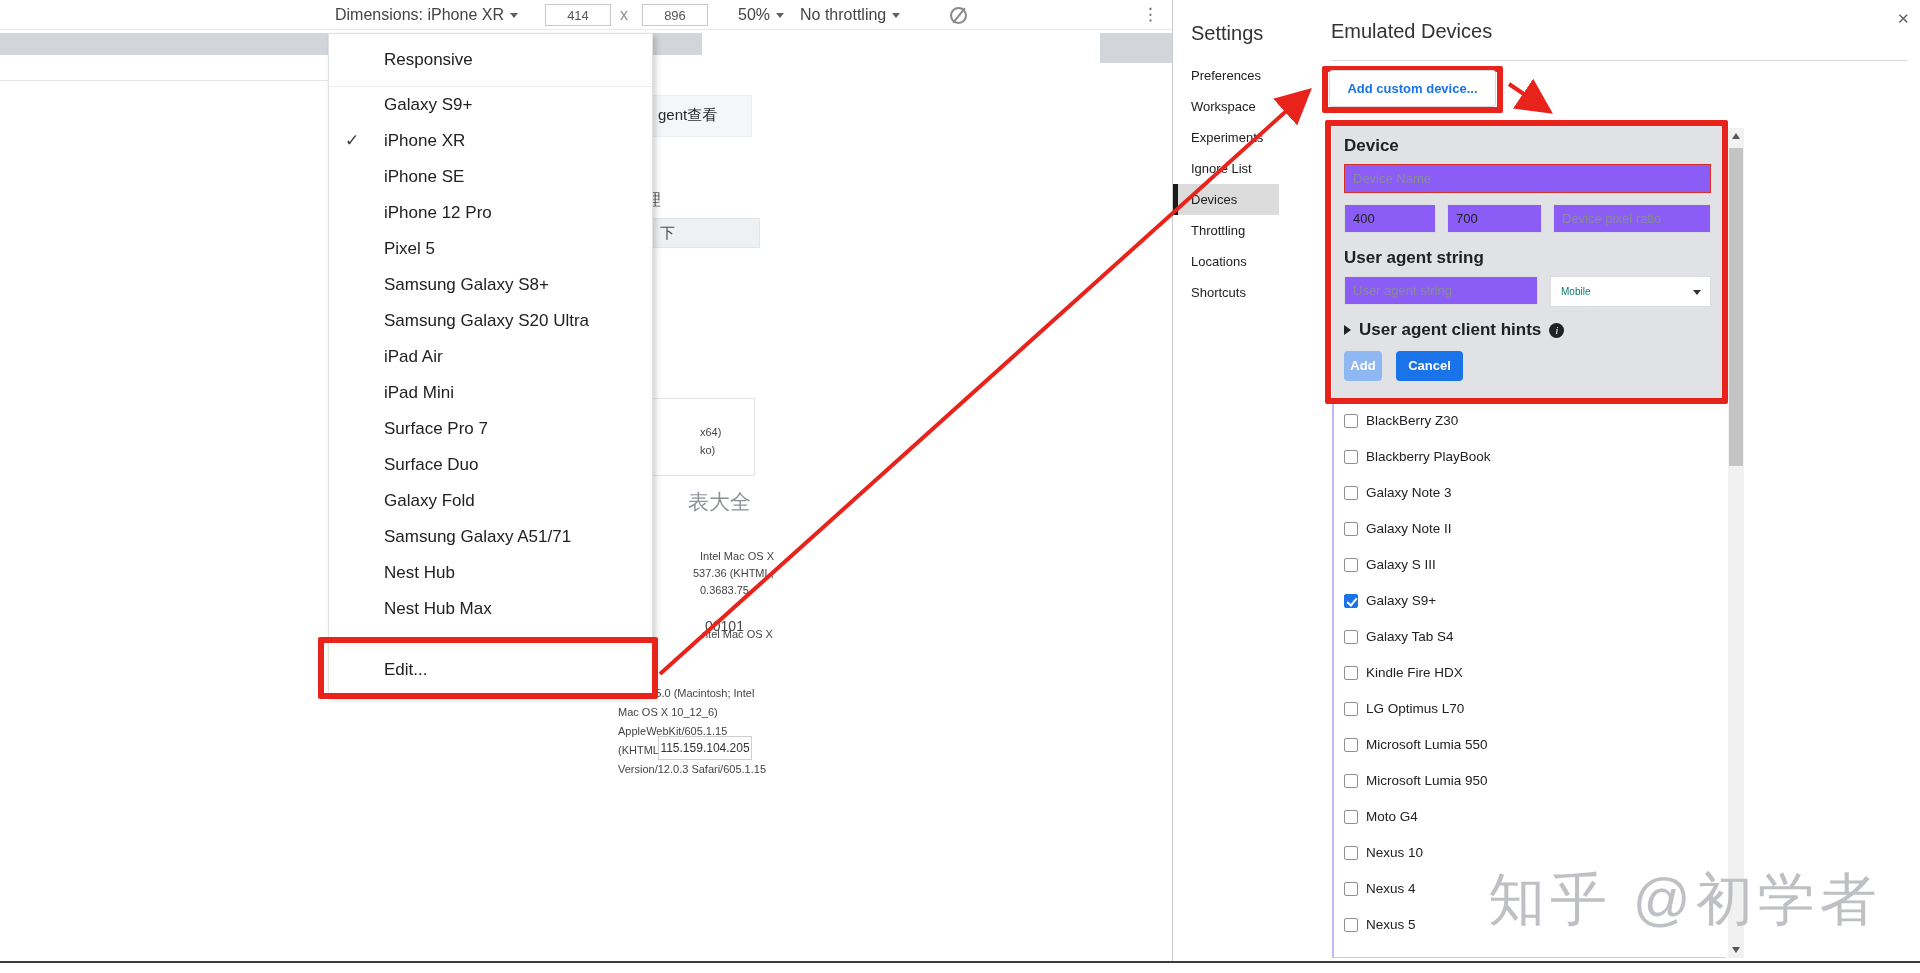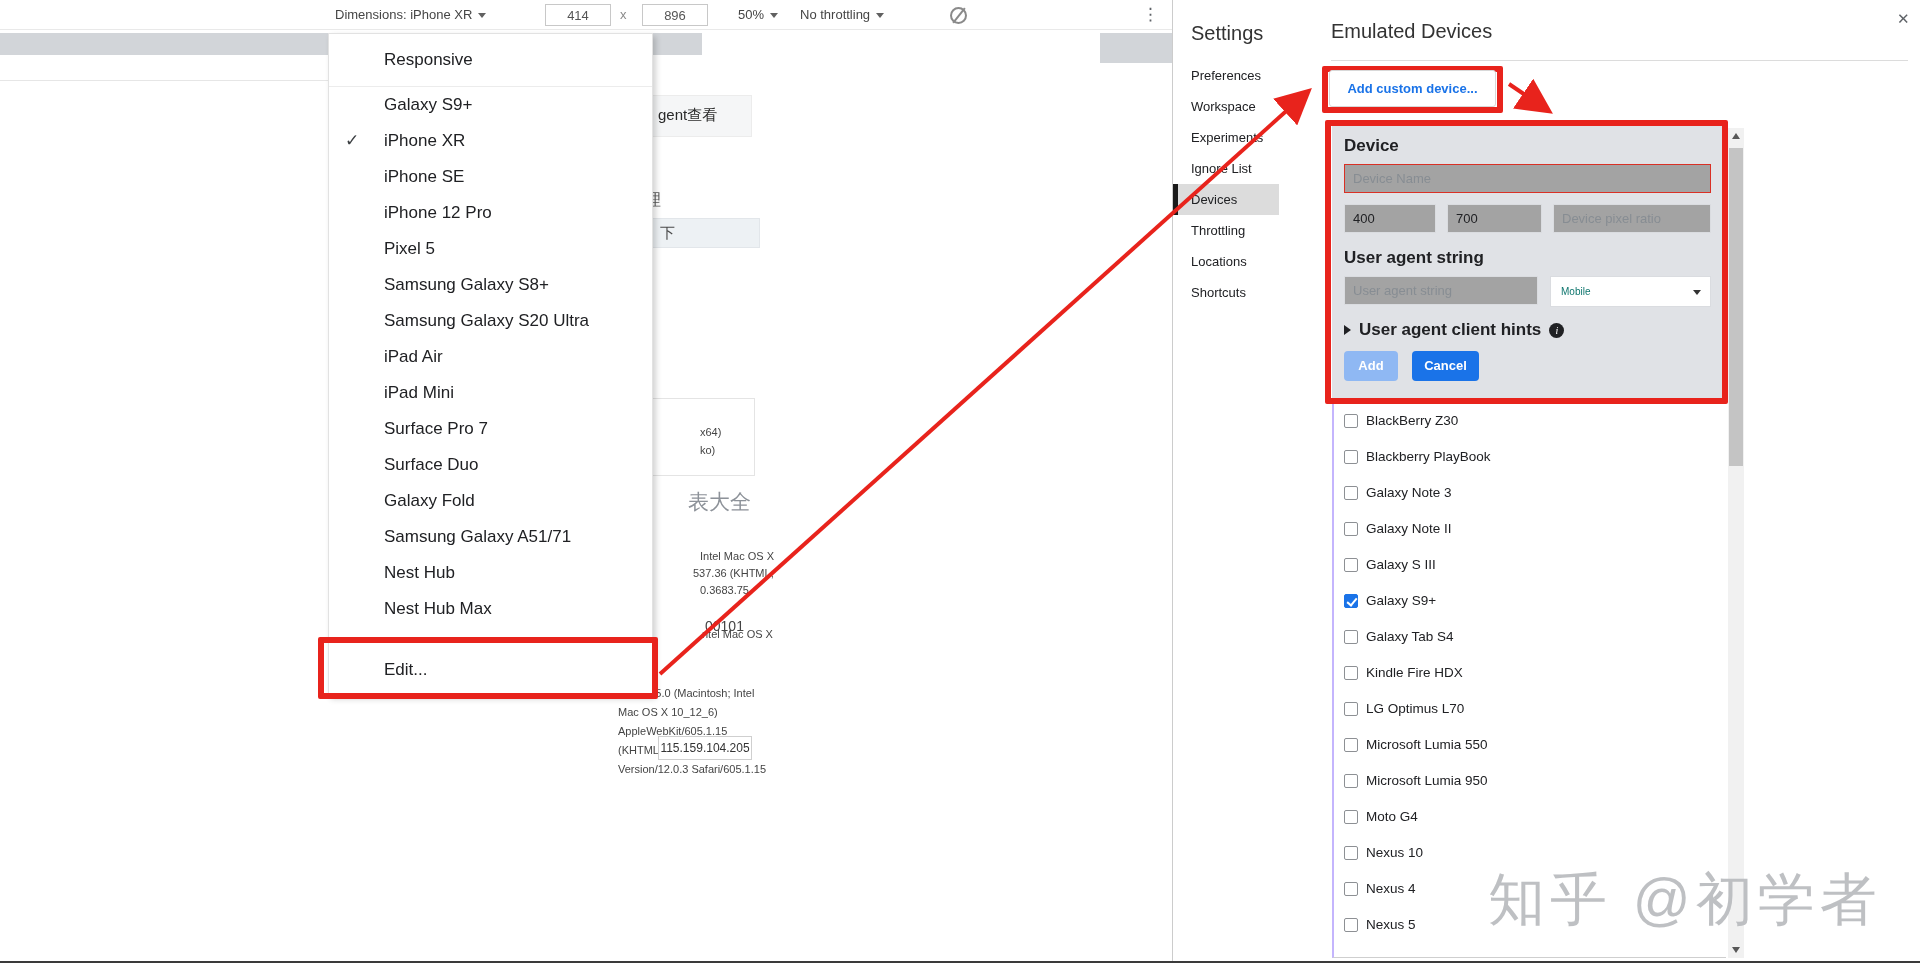--- a/index.html
+++ b/index.html
@@ -3,21 +3,21 @@
 <meta charset="utf-8">
 <style>
   * { margin:0; padding:0; box-sizing:border-box; }
   html,body { width:1920px; height:973px; overflow:hidden; background:#fff;
               font-family:"Liberation Sans", sans-serif; }
   .stage { position:relative; width:1920px; height:973px; background:#fff; }
 
   
   .toolbar { position:absolute; left:0; top:0; width:1172px; height:30px; background:#fff;
              border-bottom:1px solid #e9e9e9; z-index:5; }
-  .tb-item { position:absolute; top:0; height:30px; line-height:30px; font-size:13px; color:#454545; white-space:nowrap; }
+  .tb-item { position:absolute; top:0; height:30px; line-height:30px; font-size:16px; color:#454545; white-space:nowrap; }
   .tb-dims { left:335px; }
   .caret { display:inline-block; width:0; height:0; border-left:4px solid transparent;
            border-right:4px solid transparent; border-top:5px solid #616161; margin-left:6px; vertical-align:middle; }
   .tb-input { position:absolute; top:4px; width:66px; height:22px; border:1px solid #c8c8c8; background:#fff;
               text-align:center; font-size:13px; color:#555; font-family:"Liberation Sans",sans-serif; }
   .tb-w { left:545px; } .tb-h { left:642px; }
   .tb-x { left:620px; color:#8a8a8a; }
   .tb-zoom { left:738px; } .tb-throttle { left:800px; }
   .rotate-icon { position:absolute; left:950px; top:7px; width:17px; height:17px; border:2px solid #8a8a8a;
                  border-radius:50%; }
@@ -82,21 +82,21 @@
 
   .ed-title { position:absolute; left:158px; top:20px; font-size:20px; color:#333; }
   .ed-hr { position:absolute; left:158px; top:60px; width:577px; height:1px; background:#dcdcdc; }
   .add-custom-btn { position:absolute; left:156px; top:70px; width:167px; height:37px; background:#fff;
                     border:1px solid #d8d8d8; border-radius:3px; text-align:center; line-height:35px;
                     font-size:13px; font-weight:bold; color:#1a73e8; z-index:31; }
 
   .device-form { position:absolute; left:159px; top:126px; width:391px; height:272px; background:#e0e2e6;
                  padding:10px 12px; }
   .f-label { font-size:17px; font-weight:bold; color:#202124; }
-  .f-input { display:block; border:1px solid #dadce0; background:#a3a3a3; height:29px; padding:0 8px;
+  .f-input { display:block; border:1px solid #dadce0; background:#8b5cf6; height:29px; padding:0 8px;
              font-size:13px; color:#202124; font-family:"Liberation Sans",sans-serif; }
   .f-input::placeholder { color:#878d93; }
   .name-input { width:367px; margin-top:8px; border:1.5px solid #d93025; }
   .size-row { display:flex; gap:11px; margin-top:11px; }
   .w-input { width:92px; } .h-input { width:95px; } .dpr-input { width:158px; }
   .ua-label { display:block; margin-top:15px; }
   .ua-row { display:flex; gap:12px; margin-top:8px; }
   .ua-input { width:196px; }
   .ua-select { position:relative; width:167px; height:31px; background:#fff; border:1px solid #dadce0;
                line-height:29px; padding-left:10px; font-size:10px; color:#0f766e; }
@@ -104,21 +104,21 @@
                border-left:4px solid transparent; border-right:4px solid transparent; border-top:5px solid #333; }
   .hints-row { margin-top:13px; display:flex; align-items:center; gap:8px; }
   .tri-right { width:0; height:0; border-top:5px solid transparent; border-bottom:5px solid transparent;
                border-left:7px solid #202124; }
   .info-icon { width:15px; height:15px; border-radius:50%; background:#202124; color:#fff; font-size:10px;
                line-height:15px; text-align:center; font-family:"Liberation Serif",serif; font-style:italic; }
   .info-icon::after { content:"i"; }
   .btn-row { margin-top:11px; display:flex; gap:14px; }
   .btn { height:30px; border-radius:4px; font-size:13px; font-weight:bold; color:#fff; text-align:center;
          line-height:30px; }
-  .btn-add { width:54px; background:#8fb8f3; }
+  .btn-add { width:38px; background:#8fb8f3; }
   .btn-cancel { width:67px; background:#1a73e8; }
   .form-error { margin-top:22px; font-size:13px; color:#737373; }
 
   .device-list { position:absolute; left:159px; top:403px; width:394px; height:555px; background:#fff;
                  border-left:2px solid #c4b5fd; border-bottom:1px solid #cfcfcf; overflow:hidden; }
   .dl-item { position:relative; height:36px; line-height:36px; padding-left:32px; font-size:13.5px; color:#202124;
              white-space:nowrap; }
   .cb { position:absolute; left:10px; top:11px; width:14px; height:14px; border:1px solid #8d9094;
         border-radius:2px; background:#fff; }
   .cb.on { background:#1a73e8; border-color:#1a73e8; }

